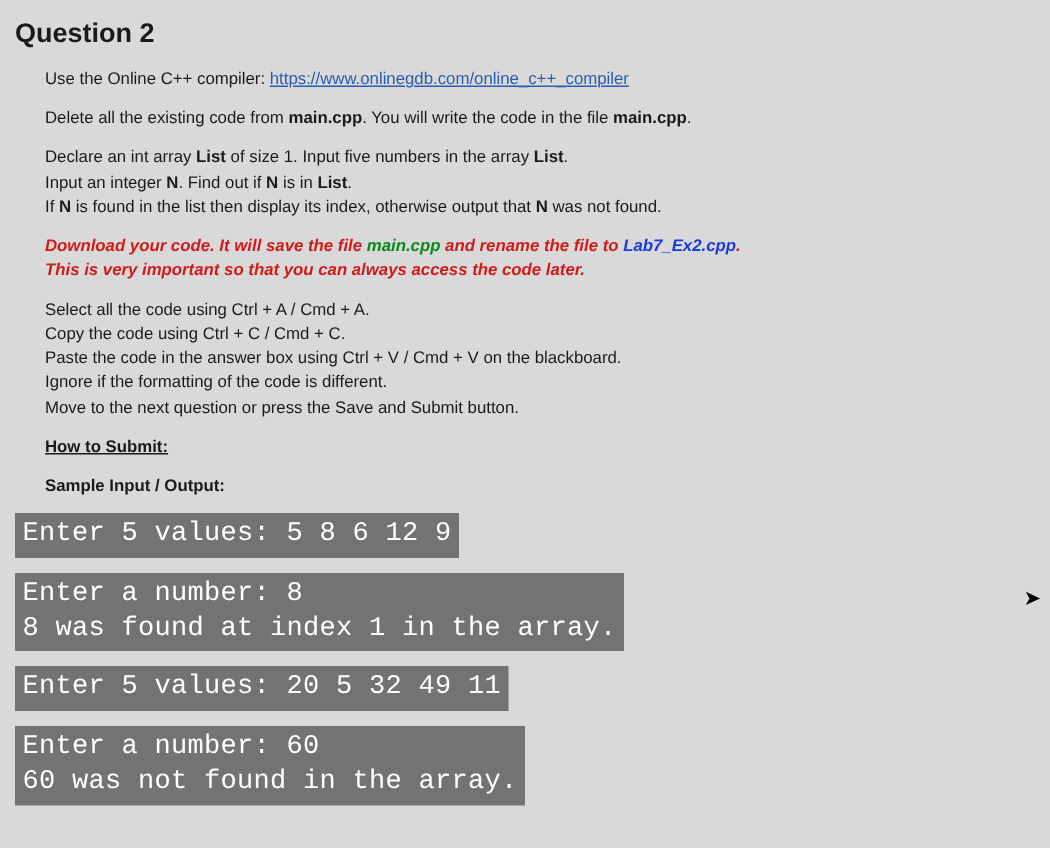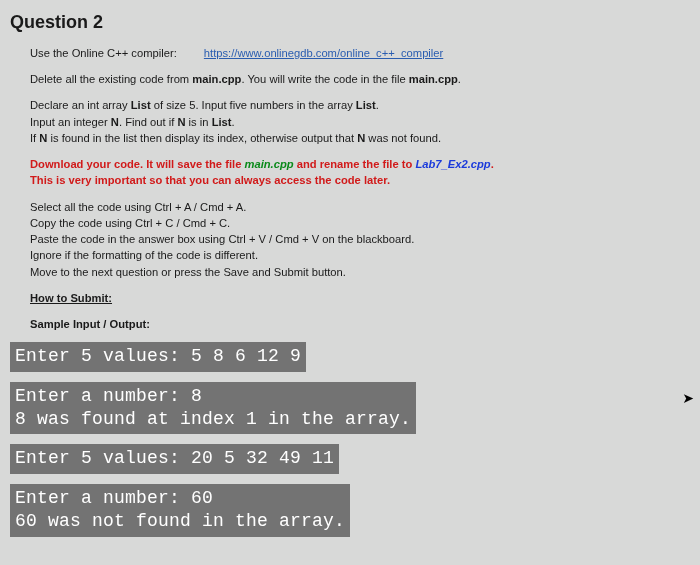--- a/index.html
+++ b/index.html
@@ -10,24 +10,24 @@
     height: 565px;
     padding: 12px 10px 0 10px;
     color: #1a1a1a;
     font-size: 11.2px;
     overflow: hidden;
     position: relative;
   }
   .q-title { font-weight: bold; font-size: 18px; margin-bottom: 12px; }
   .content { padding-left: 20px; }
   .para { margin-bottom: 10px; line-height: 1.45; }
-  .link { color: #2a5db0; text-decoration: underline; margin-left: 24px; }
+  .link { color: #2a5db0; text-decoration: underline; }
   .bold { font-weight: bold; }
   .underline { text-decoration: underline; font-weight: bold; }
-  .red { color: #d11a1a; font-weight: bold; }
+  .red { color: #d11a1a; font-weight: bold; font-style: italic; }
   .green { color: #0a8a1a; font-weight: bold; font-style: italic; }
   .blue { color: #1a3adb; font-weight: bold; font-style: italic; }
   .terminal {
     background: #737373;
     color: #fff;
     font-family: "Courier New", monospace;
     font-size: 18px;
     padding: 3px 5px;
     margin-bottom: 10px;
     display: inline-block;
@@ -52,21 +52,21 @@
 
   <div class="para">
     <span>Use the Online C++ compiler: </span><a class="link">https://www.onlinegdb.com/online_c++_compiler</a>
   </div>
 
   <div class="para">
     <span>Delete all the existing code from </span><span class="bold">main.cpp</span><span>. You will write the code in the file </span><span class="bold">main.cpp</span><span>.</span>
   </div>
 
   <div class="para">
-    <span>Declare an int array </span><span class="bold">List</span><span> of size 5. Input five numbers in the array </span><span class="bold">List</span><span>.</span><br>
+    <span>Declare an int array </span><span class="bold">List</span><span> of size 1. Input five numbers in the array </span><span class="bold">List</span><span>.</span><br>
     <span>Input an integer </span><span class="bold">N</span><span>. Find out if </span><span class="bold">N</span><span> is in </span><span class="bold">List</span><span>.</span><br>
     <span>If </span><span class="bold">N</span><span> is found in the list then display its index, otherwise output that </span><span class="bold">N</span><span> was not found.</span>
   </div>
 
 
   <div class="para">
     <span class="red">Download your code. It will save the file </span><span class="green">main.cpp</span><span class="red"> and rename the file to </span><span class="blue">Lab7_Ex2.cpp</span><span class="red">.</span><br>
     <span class="red">This is very important so that you can always access the code later.</span>
   </div>
 

